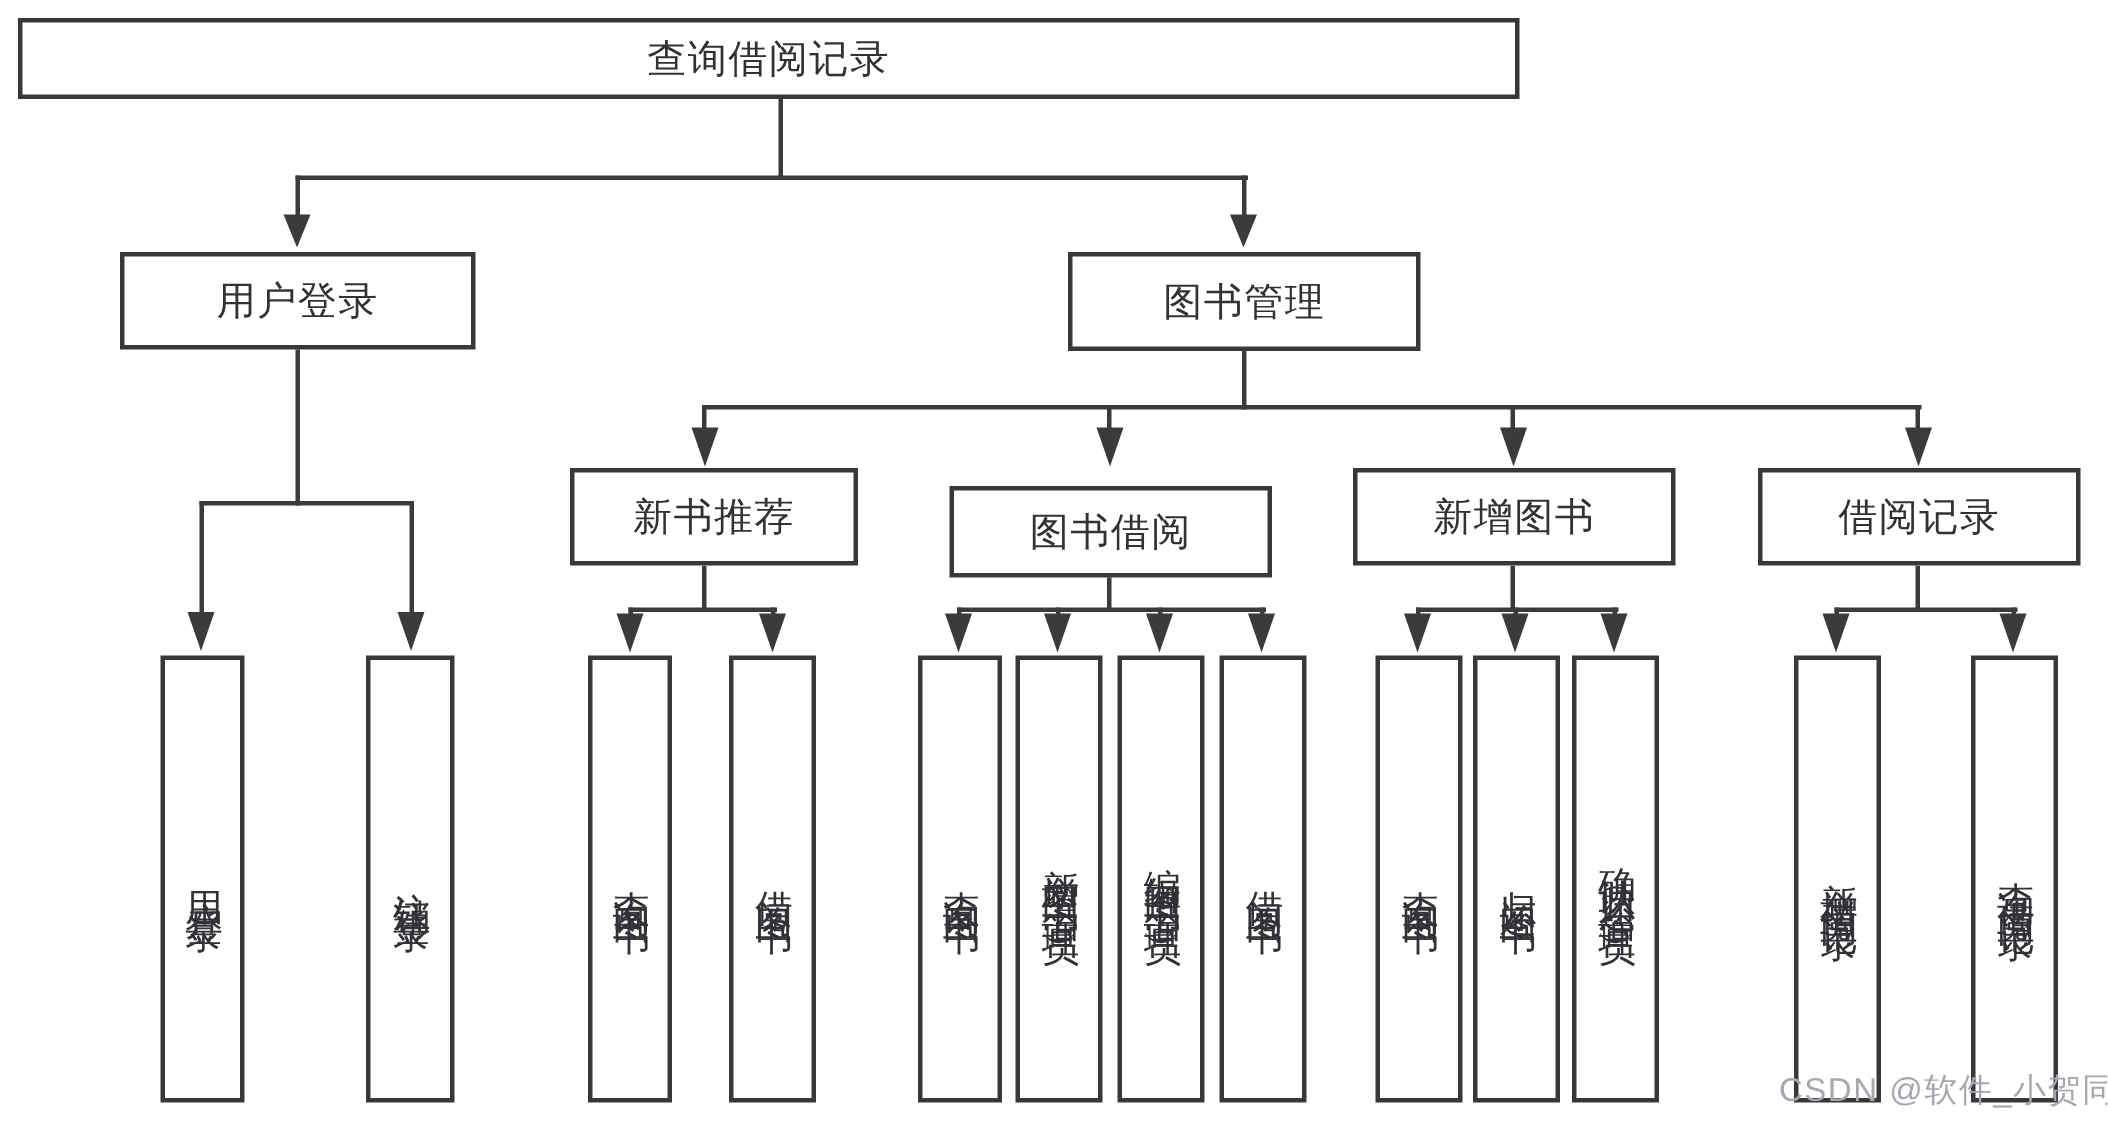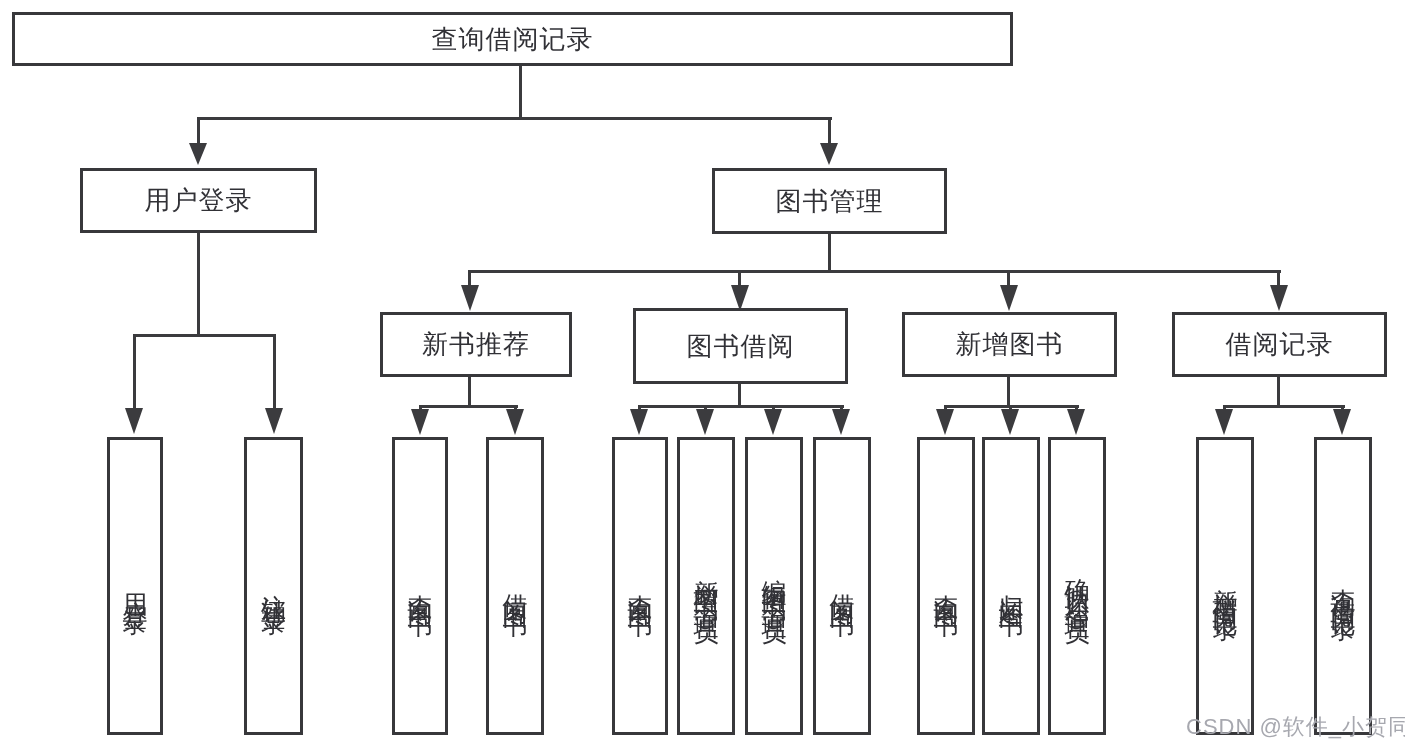--- a/index.html
+++ b/index.html
@@ -71,21 +71,21 @@
   <div class="box" style="left:80px;top:168px;width:237px;height:65px">
     <span class="hlabel">用户登录</span>
   </div>
   <div class="box" style="left:712px;top:168px;width:235px;height:66px">
     <span class="hlabel">图书管理</span>
   </div>
 
   <div class="box" style="left:380px;top:312px;width:192px;height:65px">
     <span class="hlabel">新书推荐</span>
   </div>
-  <div class="box" style="left:633px;top:308px;width:215px;height:76px">
+  <div class="box" style="left:633px;top:324px;width:215px;height:61px">
     <span class="hlabel">图书借阅</span>
   </div>
   <div class="box" style="left:902px;top:312px;width:215px;height:65px">
     <span class="hlabel">新增图书</span>
   </div>
   <div class="box" style="left:1172px;top:312px;width:215px;height:65px">
     <span class="hlabel">借阅记录</span>
   </div>
 
   <div class="box" style="left:107px;top:437px;width:56px;height:298px">

